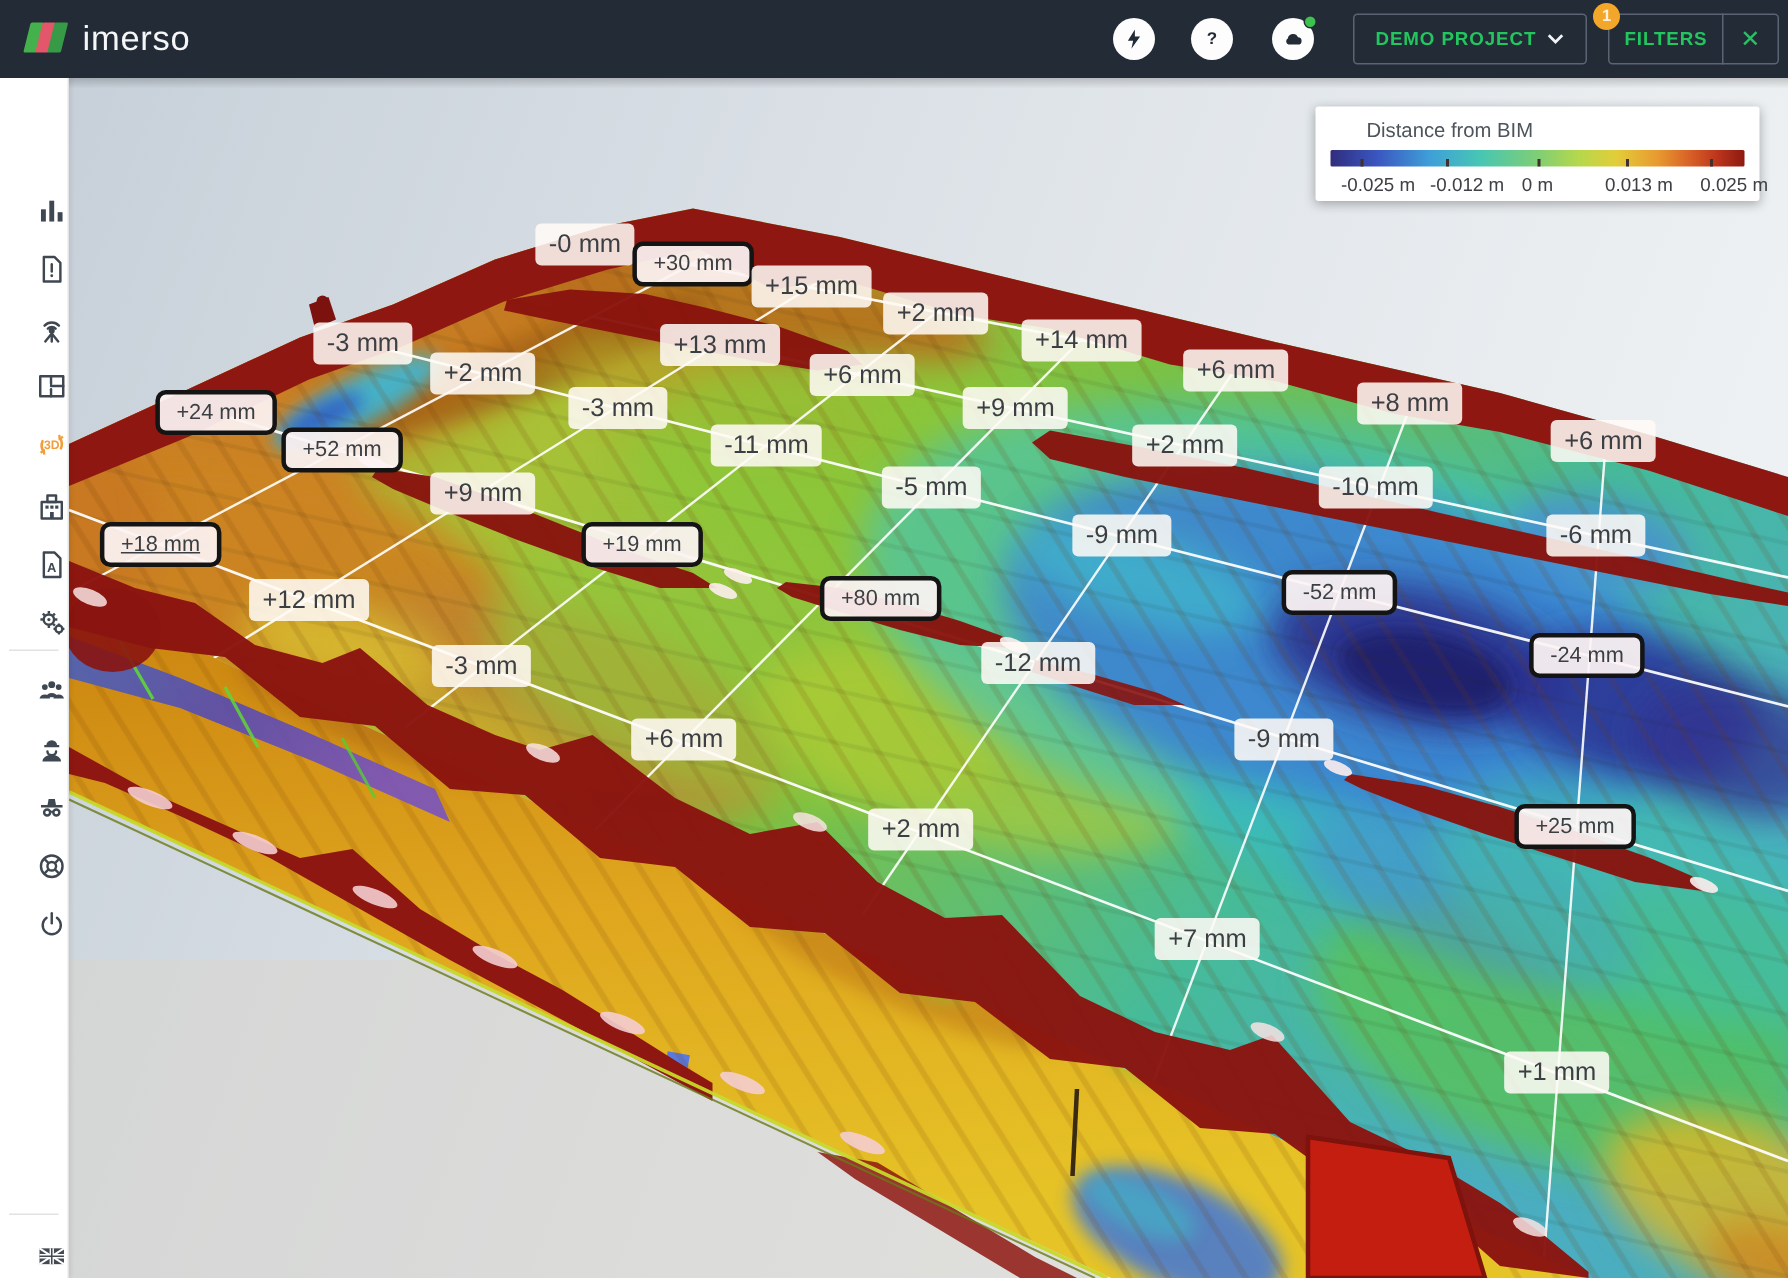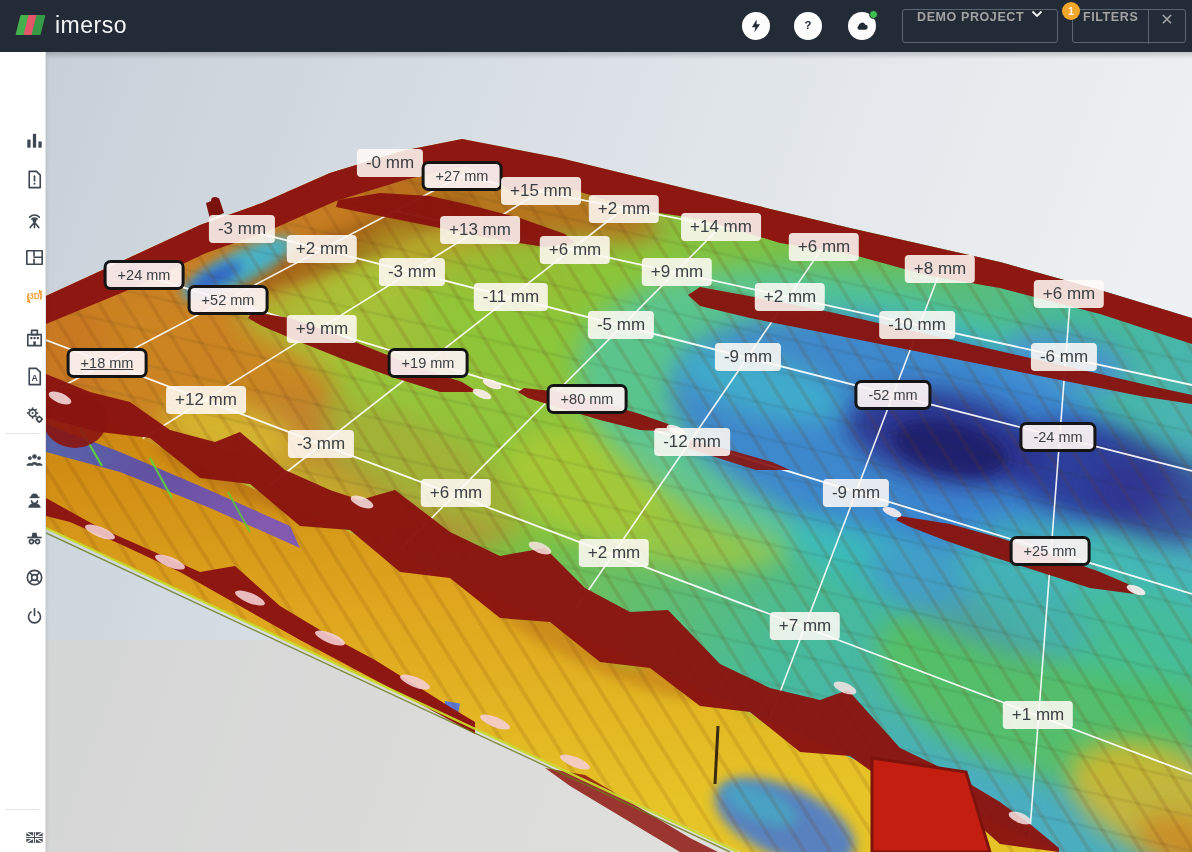--- a/index.html
+++ b/index.html
@@ -19,22 +19,22 @@
   #logo-title { color:#f5f6f7; font-size:23px; letter-spacing:.5px; font-weight:400; }
 
   .tb-circle { position:absolute; top:12px; width:28px; height:28px; border-radius:50%;
                background:#fdfdfd; display:flex; align-items:center; justify-content:center;
                cursor:pointer; }
   .tb-circle svg { display:block; }
   #cloud-dot { position:absolute; right:-2px; top:-2px; width:9px; height:9px;
                border-radius:50%; background:#3fc14f; border:1.5px solid #232b37; }
 
   .tb-btn { position:absolute; top:9px; height:34px; border:1px solid #5a6472; border-radius:3px;
-            color:#a3a3a3; font-size:12.5px; font-weight:bold; letter-spacing:.6px;
-            display:flex; align-items:flex-start; cursor:pointer; background:transparent; }
+            color:#22c55e; font-size:12.5px; font-weight:bold; letter-spacing:.6px;
+            display:flex; align-items:center; cursor:pointer; background:transparent; }
   #project-btn { left:902px; width:156px; padding:0 14px; justify-content:space-between; }
   #filters-group { left:1072px; width:114px; padding:0; }
   #filters-label { flex:1; text-align:center; padding:0 10px; }
   #filters-divider { width:1px; height:34px; background:#5a6472; }
   #close-section { width:38px; text-align:center; font-size:16px; font-weight:400; }
   #filters-badge { position:absolute; left:1062px; top:2px; width:18px; height:18px; border-radius:50%;
                    background:#f3a72a; color:#fdf2df; font-size:11px; font-weight:bold;
                    display:flex; align-items:center; justify-content:center; z-index:45; }
 
   
@@ -412,21 +412,21 @@
         <ellipse cx="540" cy="548" rx="12" ry="5" fill="#f8e3e3" opacity="0.85" transform="rotate(22 540 548)"></ellipse>
         <ellipse cx="845" cy="688" rx="12" ry="5" fill="#f8e3e3" opacity="0.85" transform="rotate(22 845 688)"></ellipse>
         <ellipse cx="1020" cy="818" rx="12" ry="5" fill="#f8e3e3" opacity="0.85" transform="rotate(22 1020 818)"></ellipse>
         <ellipse cx="60" cy="398" rx="12" ry="5" fill="#f8e3e3" opacity="0.85" transform="rotate(22 60 398)"></ellipse>
         <polygon points="872,758 966,772 990,852 872,852" fill="#c41e10" stroke="#7e120c" stroke-width="3"></polygon>
         <line x1="718" y1="726" x2="715" y2="784" stroke="#3a2a10" stroke-width="3"></line>
       </svg>
     <div id="topbar-shadow"></div>
     <div id="labels">
         <div class="mlabel" style="left: 390px; top: 163px;">-0 mm</div>
-        <div class="mlabel bordered" style="left: 462px; top: 176px;">+27 mm</div>
+        <div class="mlabel bordered" style="left: 462px; top: 176px;">+30 mm</div>
         <div class="mlabel" style="left: 541px; top: 191px;">+15 mm</div>
         <div class="mlabel" style="left: 624px; top: 209px;">+2 mm</div>
         <div class="mlabel" style="left: 721px; top: 227px;">+14 mm</div>
         <div class="mlabel" style="left: 824px; top: 247px;">+6 mm</div>
         <div class="mlabel" style="left: 940px; top: 269px;">+8 mm</div>
         <div class="mlabel" style="left: 1069px; top: 294px;">+6 mm</div>
         <div class="mlabel" style="left: 242px; top: 229px;">-3 mm</div>
         <div class="mlabel" style="left: 480px; top: 230px;">+13 mm</div>
         <div class="mlabel" style="left: 322px; top: 249px;">+2 mm</div>
         <div class="mlabel" style="left: 575px; top: 250px;">+6 mm</div>
@@ -451,13 +451,30 @@
         <div class="mlabel bordered" style="left: 1058px; top: 437px;">-24 mm</div>
         <div class="mlabel" style="left: 456px; top: 493px;">+6 mm</div>
         <div class="mlabel" style="left: 856px; top: 493px;">-9 mm</div>
         <div class="mlabel" style="left: 614px; top: 553px;">+2 mm</div>
         <div class="mlabel bordered" style="left: 1050px; top: 551px;">+25 mm</div>
         <div class="mlabel" style="left: 805px; top: 626px;">+7 mm</div>
         <div class="mlabel" style="left: 1038px; top: 715px;">+1 mm</div>
       </div>
   </div>
 
+  <div id="legend">
+    <div id="legend-title">Distance from BIM</div>
+    <div id="legend-bar" style="background: linear-gradient(90deg, rgb(49, 45, 124) 0%, rgb(58, 85, 192) 11%, rgb(63, 159, 216) 24%, rgb(71, 198, 180) 36%, rgb(127, 206, 116) 50%, rgb(181, 216, 76) 60%, rgb(226, 205, 58) 69%, rgb(232, 154, 48) 79%, rgb(215, 95, 38) 87%, rgb(191, 55, 29) 93%, rgb(140, 26, 16) 100%);">
+        <div class="legend-tick" style="left: calc(7.7% - 1px);"></div>
+        <div class="legend-tick" style="left: calc(28.3% - 1px);"></div>
+        <div class="legend-tick" style="left: calc(50.2% - 1px);"></div>
+        <div class="legend-tick" style="left: calc(71.7% - 1px);"></div>
+        <div class="legend-tick" style="left: calc(91.9% - 1px);"></div>
+      </div>
+    <div id="legend-labels">
+        <span style="left: 11.5%;">-0.025 m</span>
+        <span style="left: 33%;">-0.012 m</span>
+        <span style="left: 50%;">0 m</span>
+        <span style="left: 74.5%;">0.013 m</span>
+        <span style="left: 97.5%;">0.025 m</span>
+      </div>
+  </div>
 </div>
 
 </body></html>

